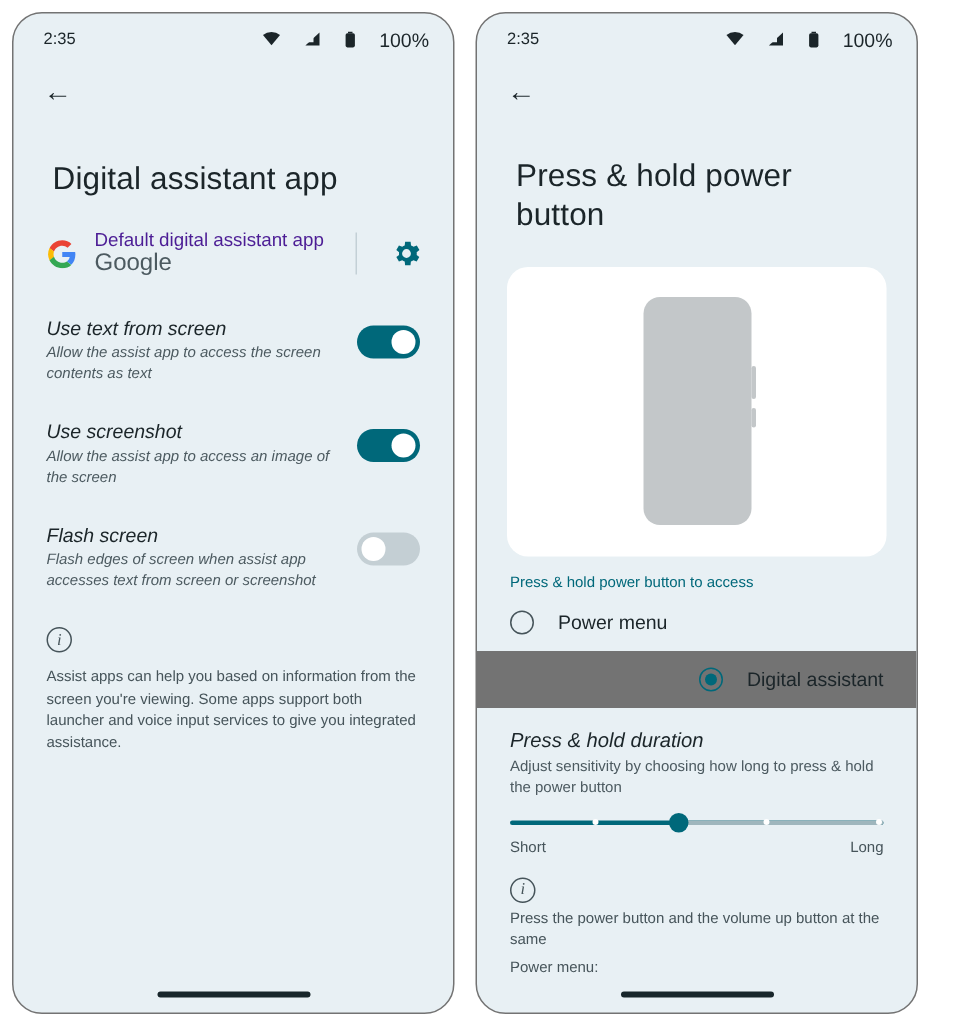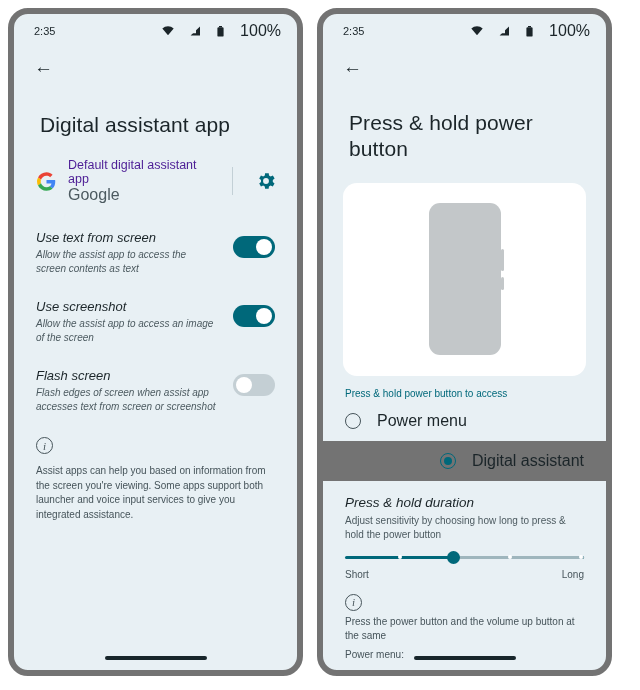--- a/index.html
+++ b/index.html
@@ -12,41 +12,41 @@
   .screens {
     display: flex;
     gap: 14px;
     padding: 8px 8px 0 8px;
   }
   .phone {
     position: relative;
     width: 295px;
     height: 668px;
     background: #e8f0f4;
-    border: 6px solid #737373;
+    border: 1px solid #737373;
     border-radius: 20px;
     overflow: hidden;
   }
   .phone.right { background: #e8f0f4; }
 
   
   .statusbar {
     height: 34px;
     display: flex;
     align-items: center;
     justify-content: space-between;
     padding: 0 16px 0 20px;
     font-size: 11px;
     color: #1b2529;
   }
   .status-right {
     display: flex;
     align-items: center;
     gap: 16px;
-    font-size: 16px;
+    font-size: 13px;
   }
   .ico { display: inline-block; }
   .wifi-ico svg, .sig-ico svg, .bat-ico svg { display: block; }
 
   
   .backrow {
     height: 36px;
     display: flex;
     align-items: center;
     padding-left: 20px;
@@ -207,21 +207,21 @@
   }
   .radio.checked { border-color: #00687a; }
   .radio.checked::after {
     content: "";
     position: absolute;
     top: 3px; left: 3px;
     width: 8px; height: 8px;
     border-radius: 50%;
     background: #00687a;
   }
-  .radio-label { font-size: 16px; color: #1b2529; }
+  .radio-label { font-size: 13px; color: #1b2529; }
 
   
   .dur-title { font-size: 13.5px; color: #1b2529; padding: 14px 22px 0 22px; font-style: italic; }
   .dur-sub { font-size: 10px; color: #4c5a60; padding: 4px 26px 0 22px; line-height: 1.4; }
   .slider-wrap { padding: 14px 22px 0 22px; position: relative; }
   .track {
     position: relative;
     height: 3px;
     background: #00687a;
     border-radius: 2px;

